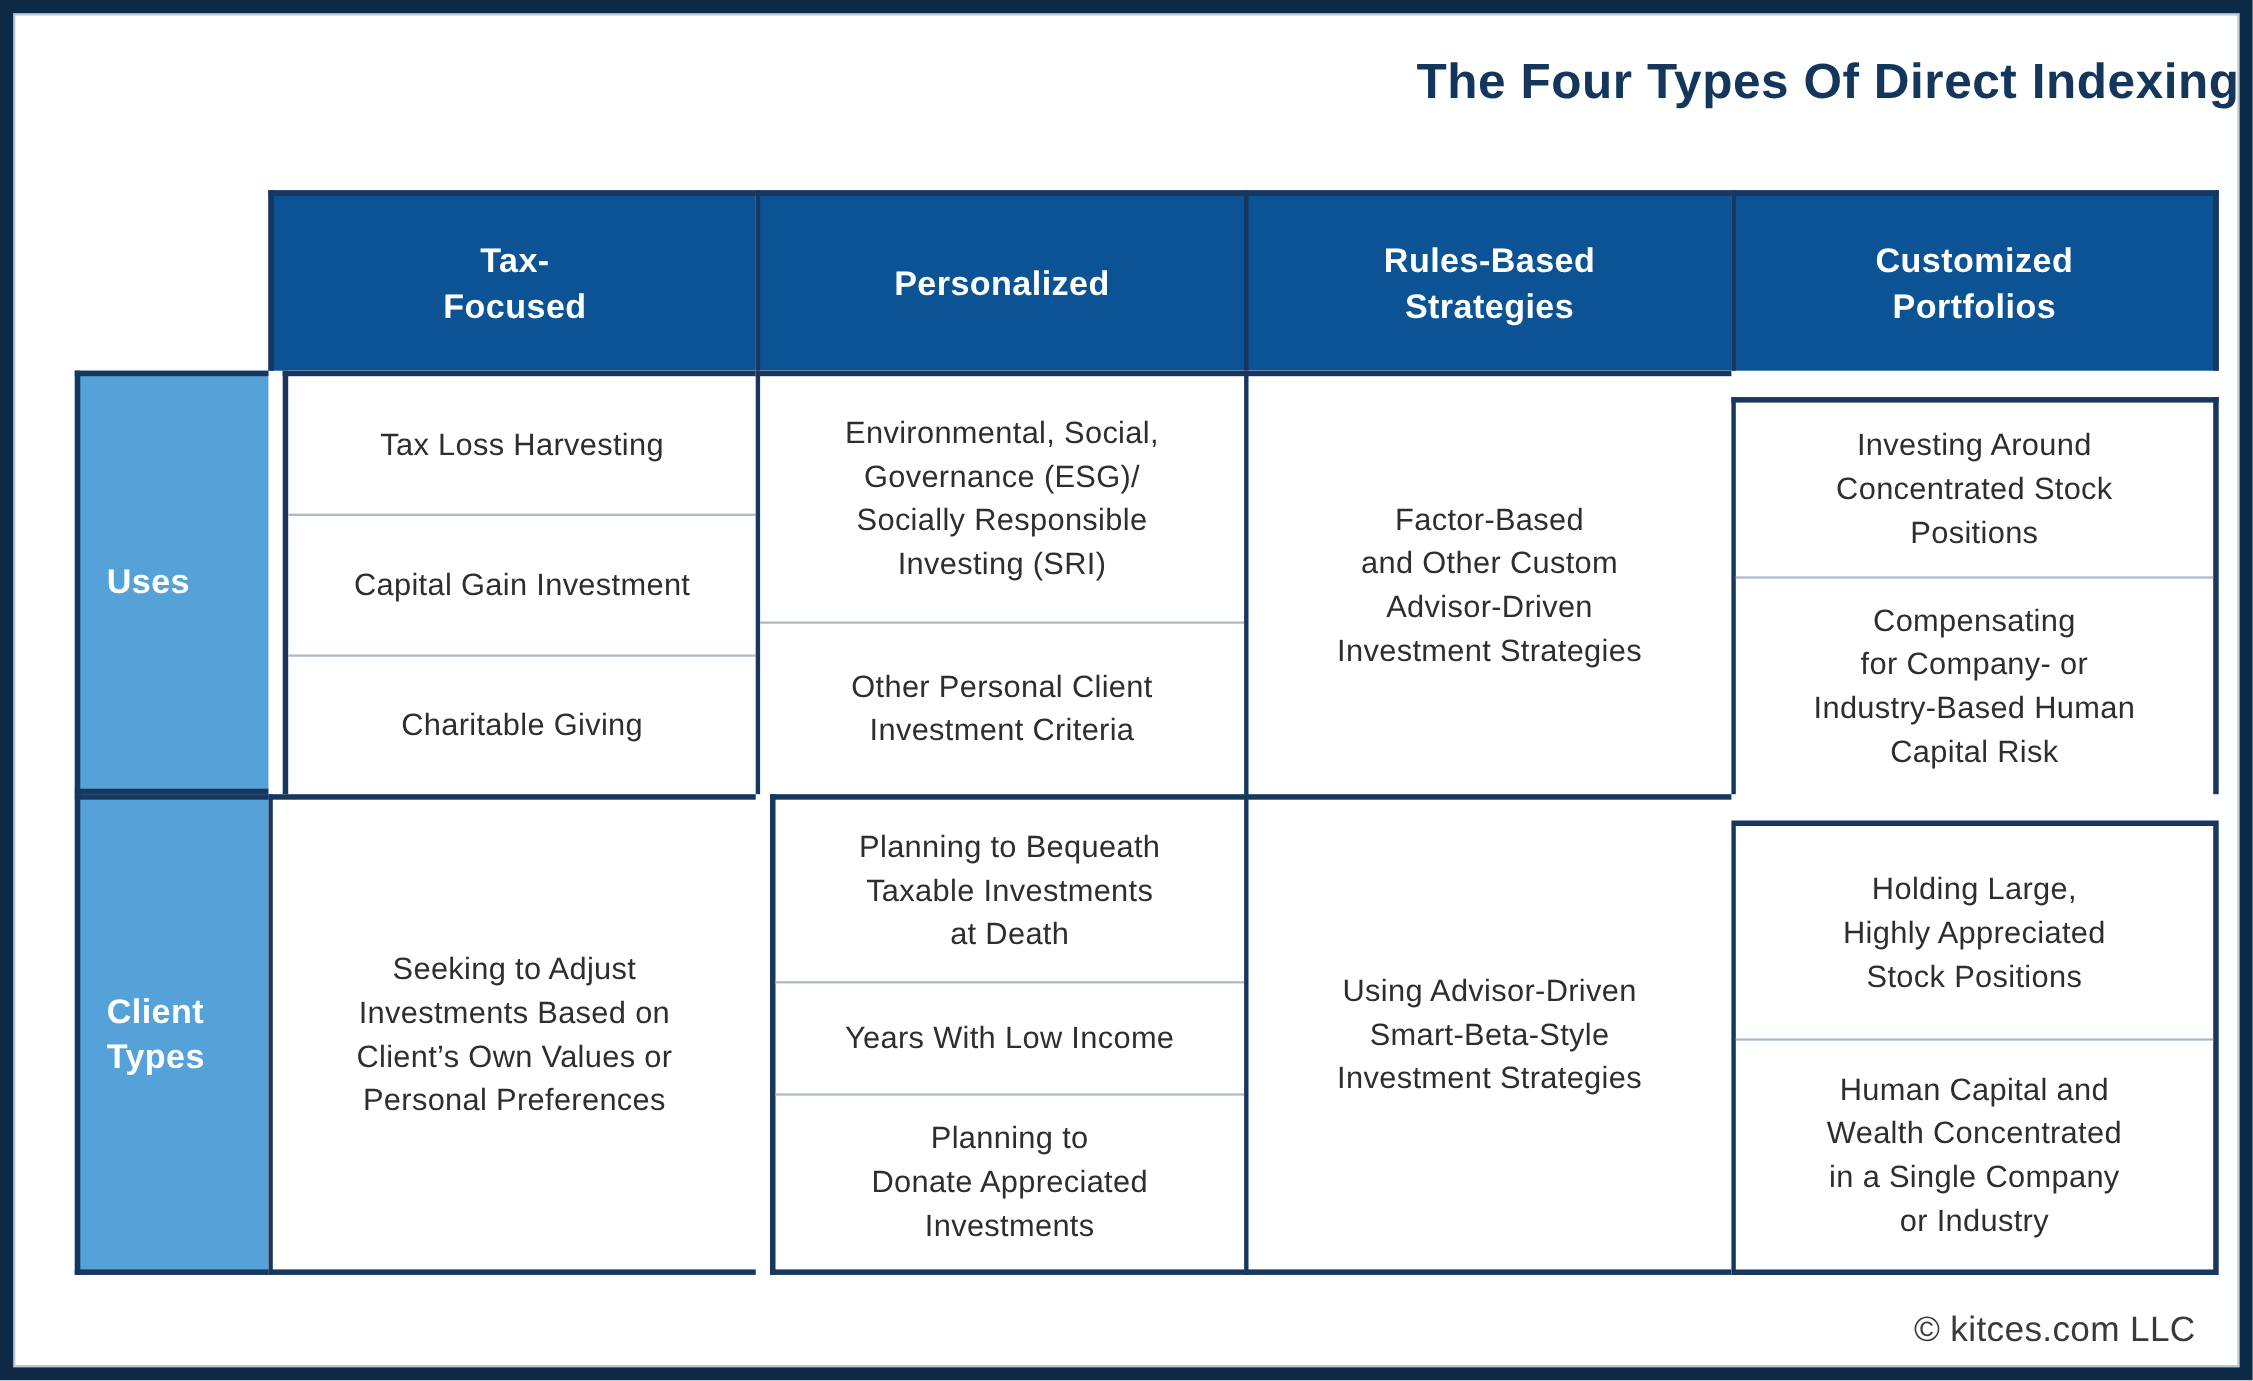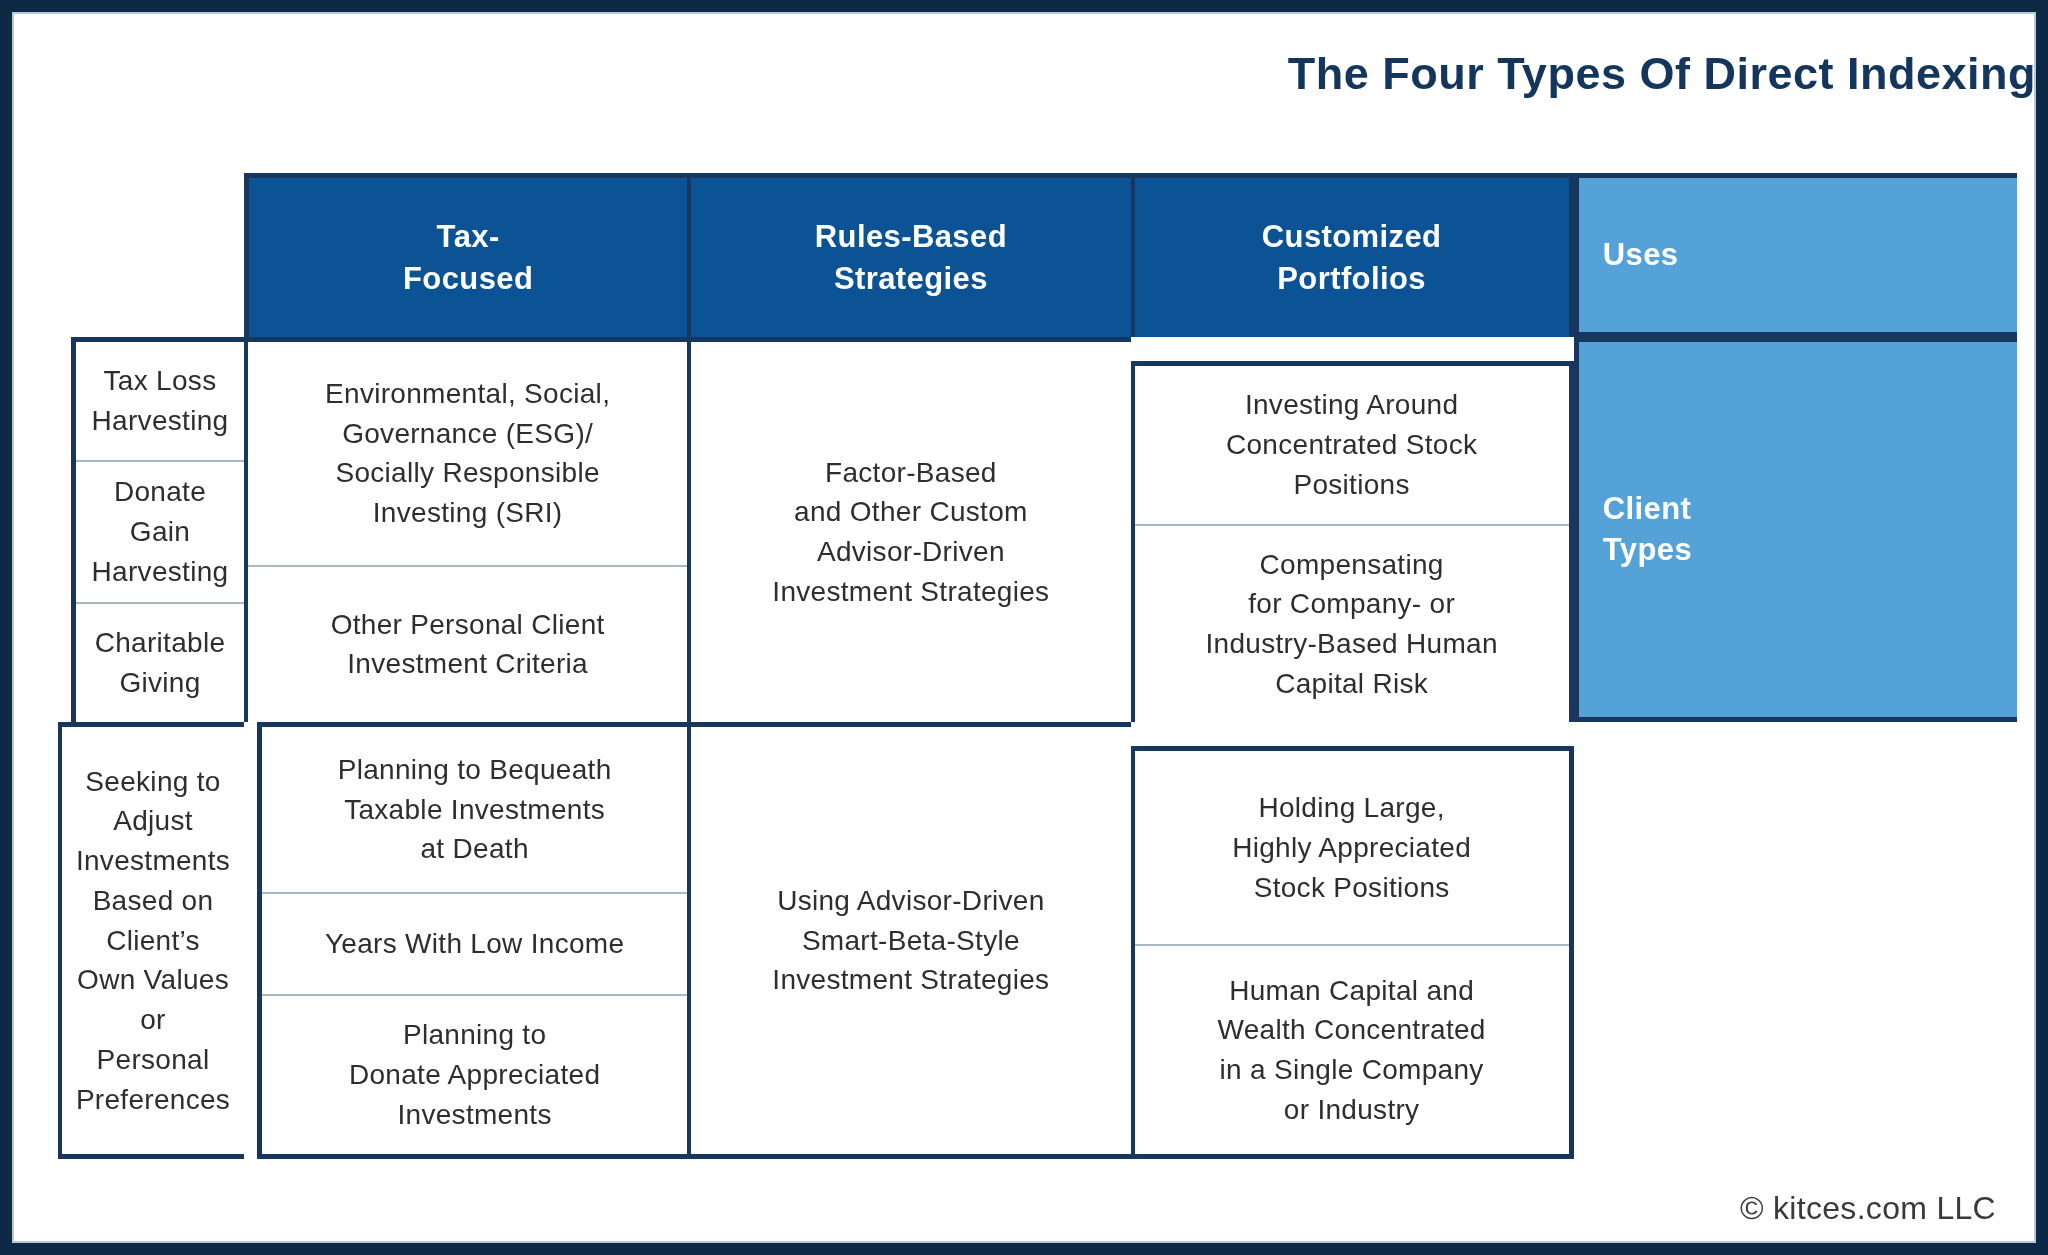--- a/index.html
+++ b/index.html
@@ -65,20 +65,21 @@
     color: #ffffff;
     font-weight: 700;
     font-size: 31px;
     letter-spacing: 0.4px;
     display: flex; align-items: center;
     padding-left: 24px;
     white-space: pre-line;
     line-height: 1.3;
     border: 5px solid var(--table_border_navy);
     border-right: none;
+    margin-left: 10px;
   }
   .stack {
     background: #ffffff;
     display: flex;
     flex-direction: column;
     border-left: 4px solid var(--table_border_navy);
     border-top: 5px solid var(--table_border_navy);
   }
   .stack.colfirst { border-left-width: 5px; margin-left: 13px; }
   .stack.collast  { border-right: 5px solid var(--table_border_navy); margin-top: 24px; }
@@ -108,30 +109,31 @@
 
 <div class="page">
 
   <div class="title">The Four Types Of Direct Indexing</div>
 
   <div class="tbl">
 
     <div class="corner"></div>
     <div class="th first">Tax-
 Focused</div>
+    <div class="th">Personalized</div>
     <div class="th">Rules-Based
 Strategies</div>
     <div class="th last">Customized
 Portfolios</div>
 
     <div class="rowhead">Uses</div>
 
     <div class="stack colfirst">
       <div class="cell">Tax Loss Harvesting</div>
-      <div class="cell">Donate Gain Harvesting</div>
+      <div class="cell">Capital Gain Investment</div>
       <div class="cell">Charitable Giving</div>
     </div>
 
     <div class="stack">
       <div class="cell" style="flex:0.60">Environmental, Social,
 Governance (ESG)/
 Socially Responsible
 Investing (SRI)</div>
       <div class="cell" style="flex:0.40">Other Personal Client
 Investment Criteria</div>

